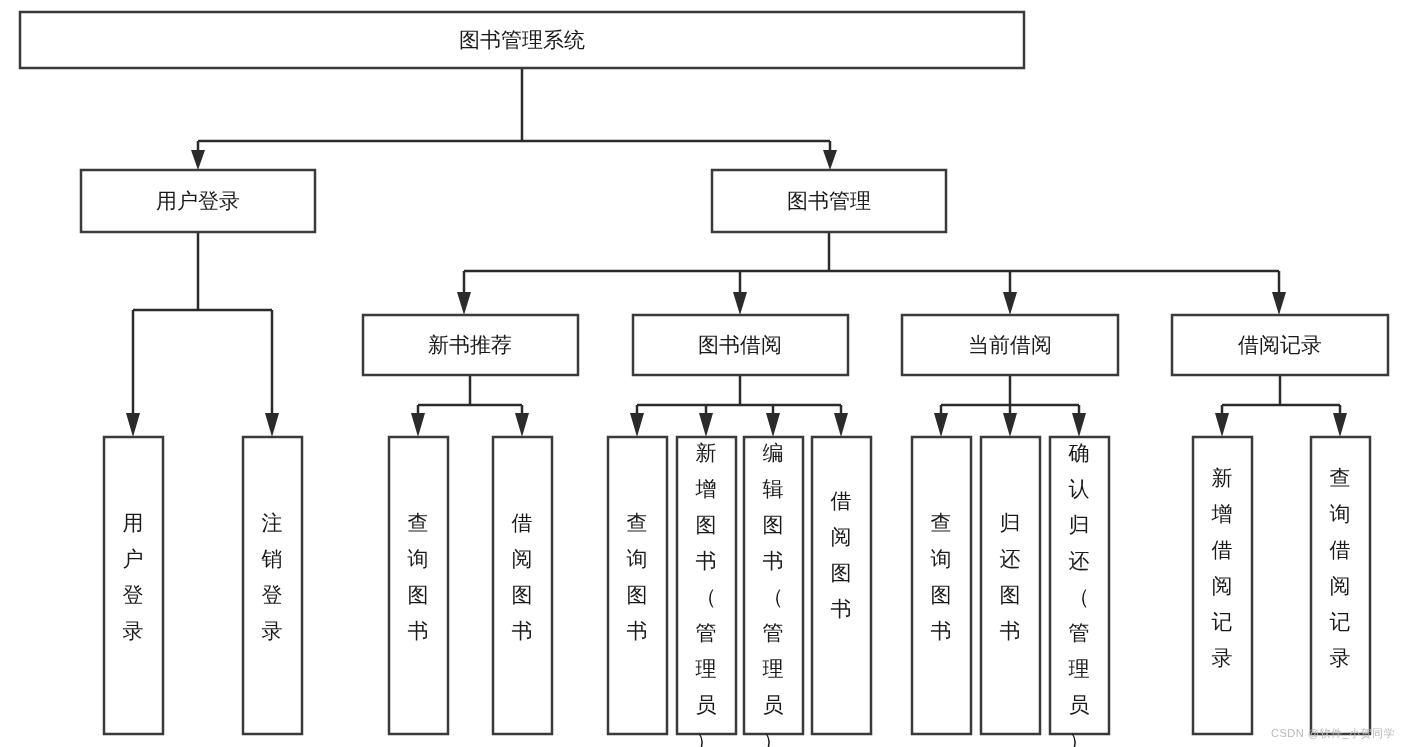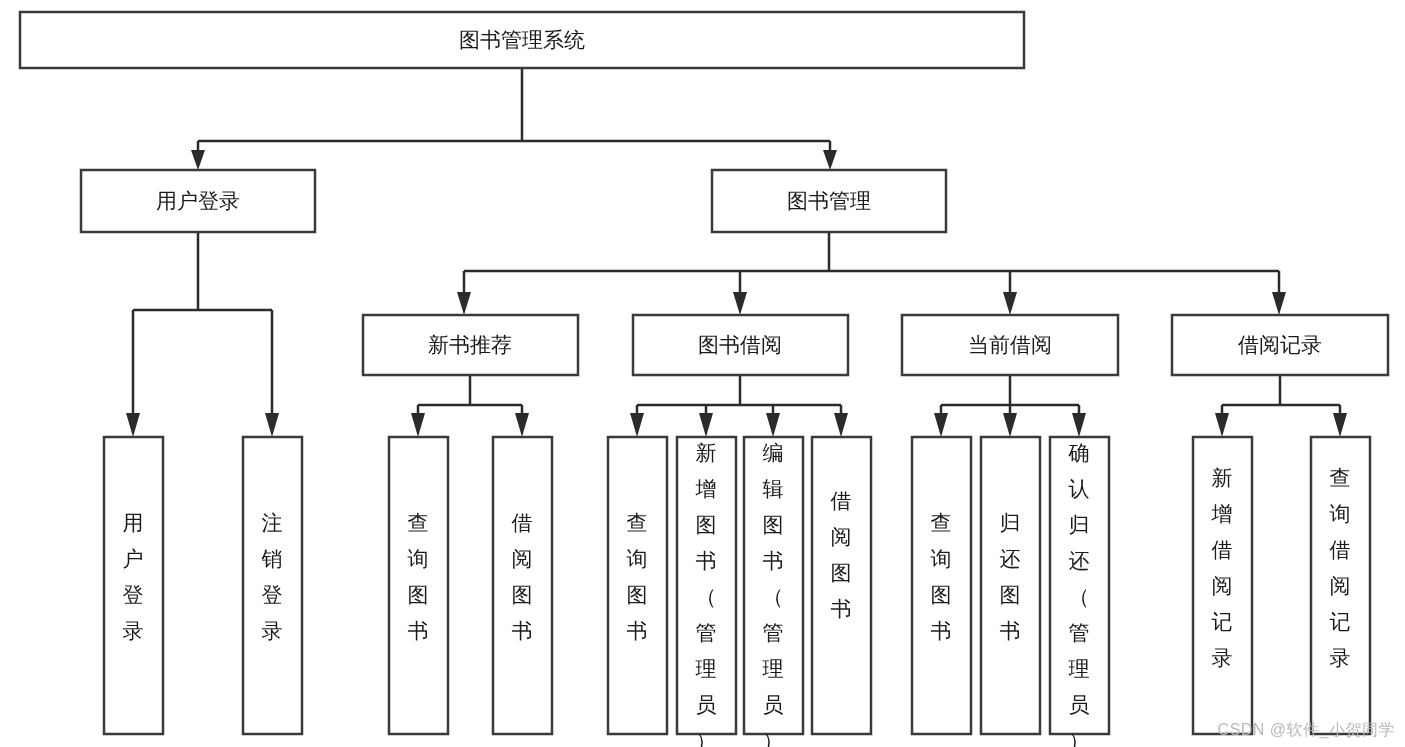--- a/index.html
+++ b/index.html
@@ -53,21 +53,21 @@
     font-family: "Liberation Sans", "DejaVu Sans", sans-serif;
     font-size: 21px;
     fill: #1a1a1a;
     text-anchor: middle;
   }
   .watermark {
     position: absolute;
     right: 10px;
     bottom: 6px;
     font-family: "Liberation Sans", "DejaVu Sans", sans-serif;
-    font-size: 16px;
+    font-size: 11px;
     color: #b9b9b9;
     letter-spacing: 0.5px;
     white-space: nowrap;
     user-select: none;
   }
 </style>
 </head>
 <body>
 
 <div id="diagram-root">

